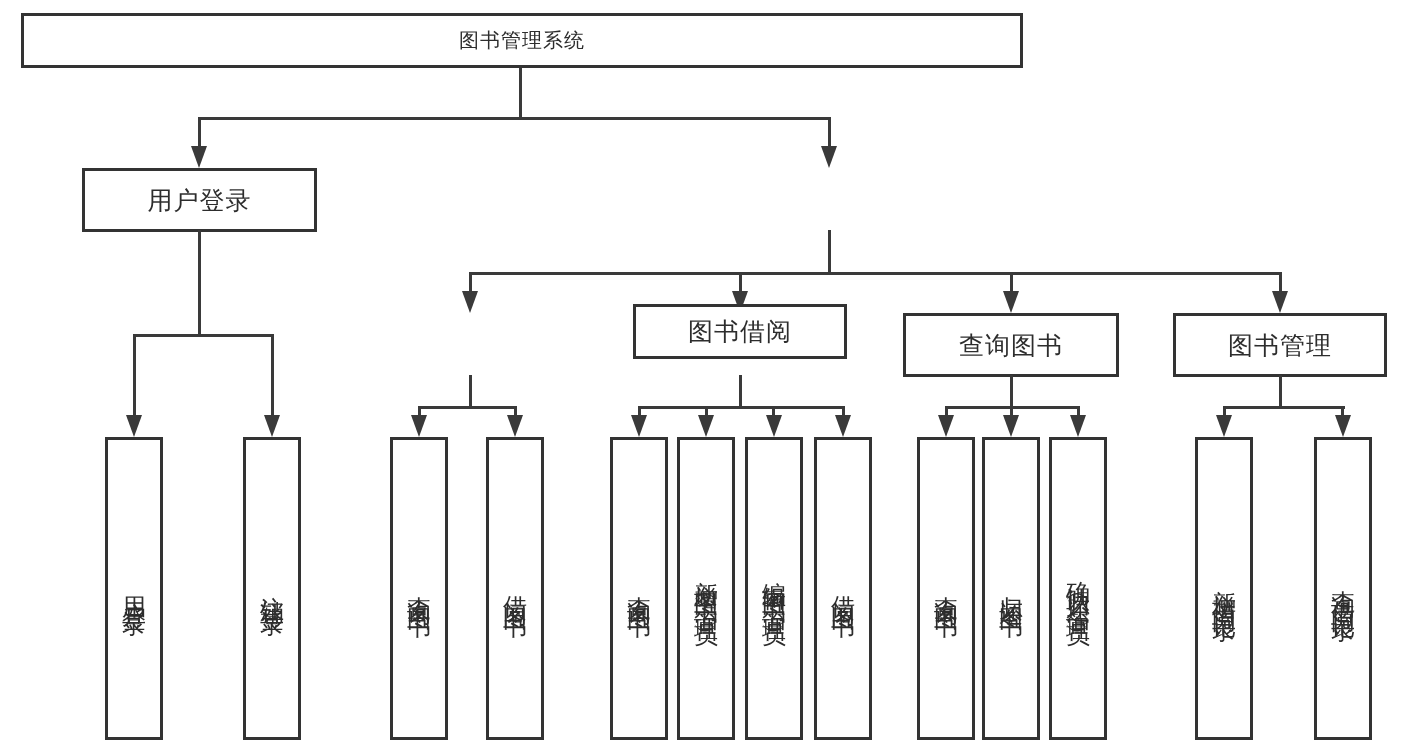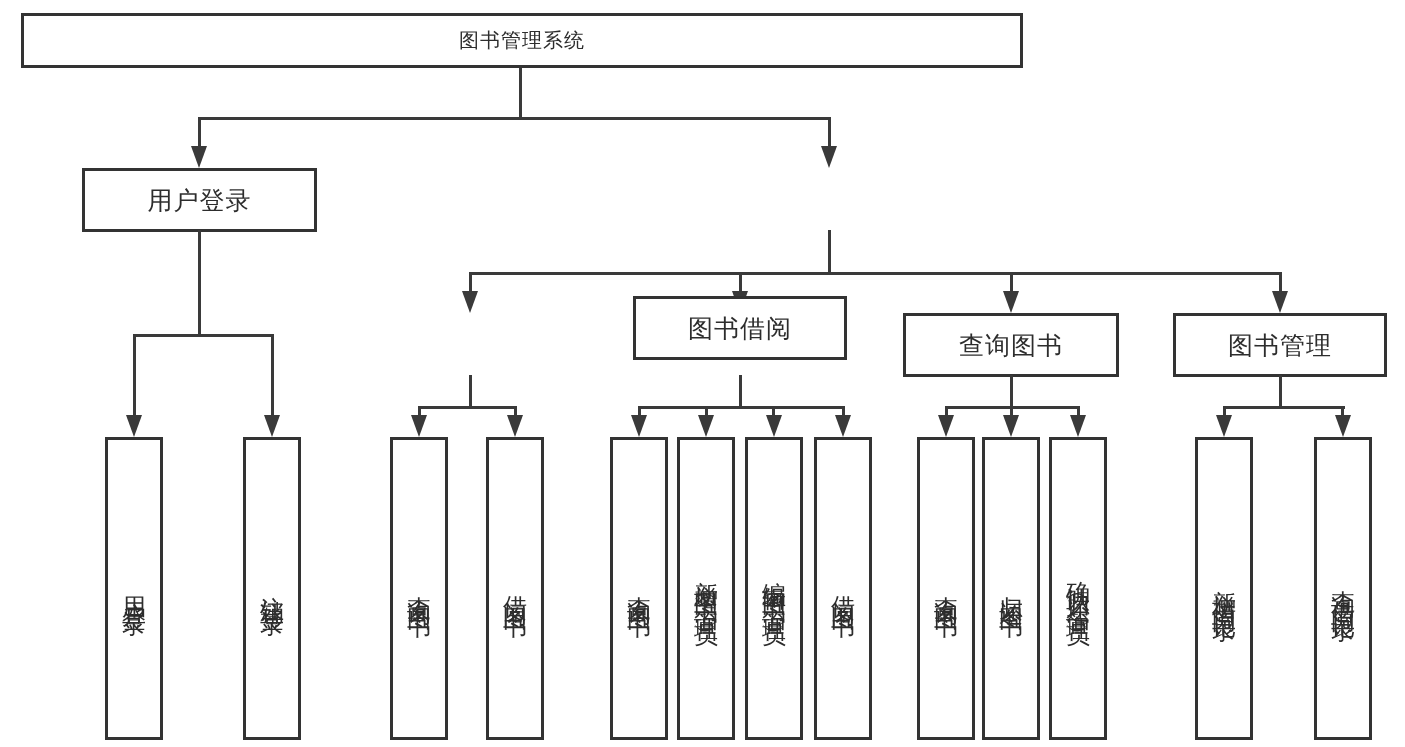--- a/index.html
+++ b/index.html
@@ -93,21 +93,21 @@
   <div class="hline" style="left:469px;top:272px;width:813px"></div>
   <div class="vline" style="left:469px;top:272px;height:22px"></div>
   <div class="arrow" style="left:462px;top:291px"></div>
   <div class="vline" style="left:739px;top:272px;height:22px"></div>
   <div class="arrow" style="left:732px;top:291px"></div>
   <div class="vline" style="left:1010px;top:272px;height:22px"></div>
   <div class="arrow" style="left:1003px;top:291px"></div>
   <div class="vline" style="left:1279px;top:272px;height:22px"></div>
   <div class="arrow" style="left:1272px;top:291px"></div>
 
-  <div class="node hnode" style="left:633px;top:296px;width:214px;height:64px">
+  <div class="node hnode" style="left:633px;top:304px;width:214px;height:55px">
     <span>图书借阅</span>
   </div>
   <div class="node hnode" style="left:903px;top:313px;width:216px;height:64px">
     <span>查询图书</span>
   </div>
   <div class="node hnode" style="left:1173px;top:313px;width:214px;height:64px">
     <span>图书管理</span>
   </div>
 
   <div class="vline" style="left:469px;top:375px;height:34px"></div>

